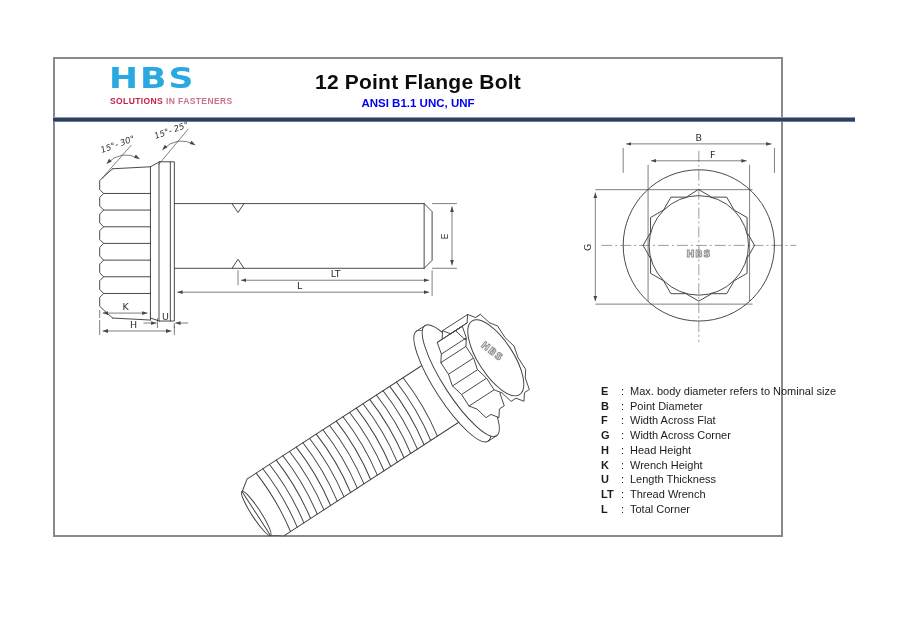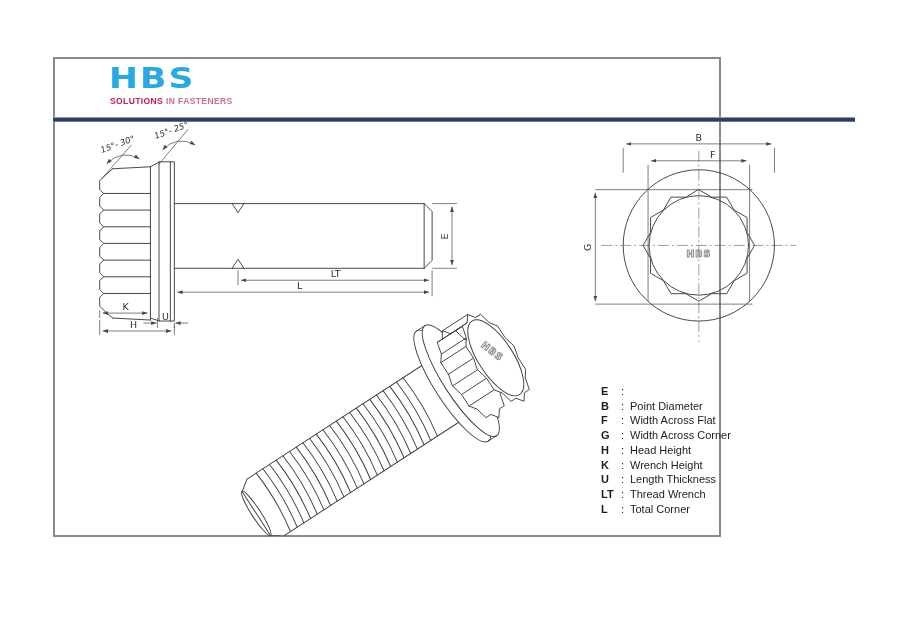--- a/index.html
+++ b/index.html
@@ -1,18 +1,18 @@
 <!DOCTYPE html>
 <html><head>
 <meta charset="utf-8">
 <style>
   html,body{margin:0;padding:0;background:#ffffff;}
   #stage{position:relative;width:905px;height:640px;background:#ffffff;overflow:hidden;
          font-family:"Liberation Sans",sans-serif;}
-  #frame{position:absolute;left:53px;top:57px;width:668px;height:480px;
+  #frame{position:absolute;left:53px;top:57px;width:730px;height:480px;
          border:2px solid #8a8a8a;box-sizing:border-box;background:#fff;}
   
   #logo{position:absolute;left:54px;top:4px;line-height:1;}
   #logo .big{font-size:33px;font-weight:800;color:#29a9e0;letter-spacing:2px;
              font-family:"DejaVu Sans",sans-serif;transform:scale(1.05,.88);transform-origin:left top;display:inline-block;}
   #tagline{position:absolute;left:55px;top:37px;font-size:8.5px;letter-spacing:.4px;white-space:nowrap;}
   #tagline .b{color:#c22049;font-weight:bold;margin-top:12px;}
   #tagline .r{color:#c97186;font-weight:bold;margin-top:32px;}
   #titleblock{position:absolute;left:0;top:11px;width:100%;text-align:center;}
   #title{font-size:21px;font-weight:bold;color:#0d0d0d;letter-spacing:.2px;}
@@ -39,20 +39,22 @@
 <body>
 
 <div id="stage">
   <div id="frame">
 
     <div id="logo">
       <span class="big">HBS</span>
     </div>
     <div id="tagline"><span class="b">SOLUTIONS</span><span class="r"> IN FASTENERS</span></div>
     <div id="titleblock">
+      <div id="title">12 Point Flange Bolt</div>
+      <div id="subtitle">ANSI B1.1 UNC, UNF</div>
     </div>
     <div id="divider"></div>
 
     <svg id="dwg" viewBox="0 0 798 420">
       <defs>
         <marker id="ah" viewBox="0 0 10 10" refX="9.5" refY="5" markerWidth="8" markerHeight="8" orient="auto-start-reverse">
           <path d="M0,1.6 L9.5,5 L0,8.4 z" fill="#474747"></path>
         </marker>
       </defs>
 
@@ -134,20 +136,21 @@
         <path class="dim" d="M542,69 H700 M542,184 H700"></path>
         <path class="dim" marker-start="url(#ah)" marker-end="url(#ah)" d="M542,72 V181"></path>
         <text transform="translate(538,127) rotate(-90)" text-anchor="middle">G</text>
       </g>
     </svg>
 
     <div id="legend">
       <div class="row">
           <span class="sym">E</span>
           <span class="sep">:</span>
+          <span class="desc">Max. body diameter refers to Nominal size</span>
         </div>
       <div class="row">
           <span class="sym">B</span>
           <span class="sep">:</span>
           <span class="desc">Point Diameter</span>
         </div>
       <div class="row">
           <span class="sym">F</span>
           <span class="sep">:</span>
           <span class="desc">Width Across Flat</span>

